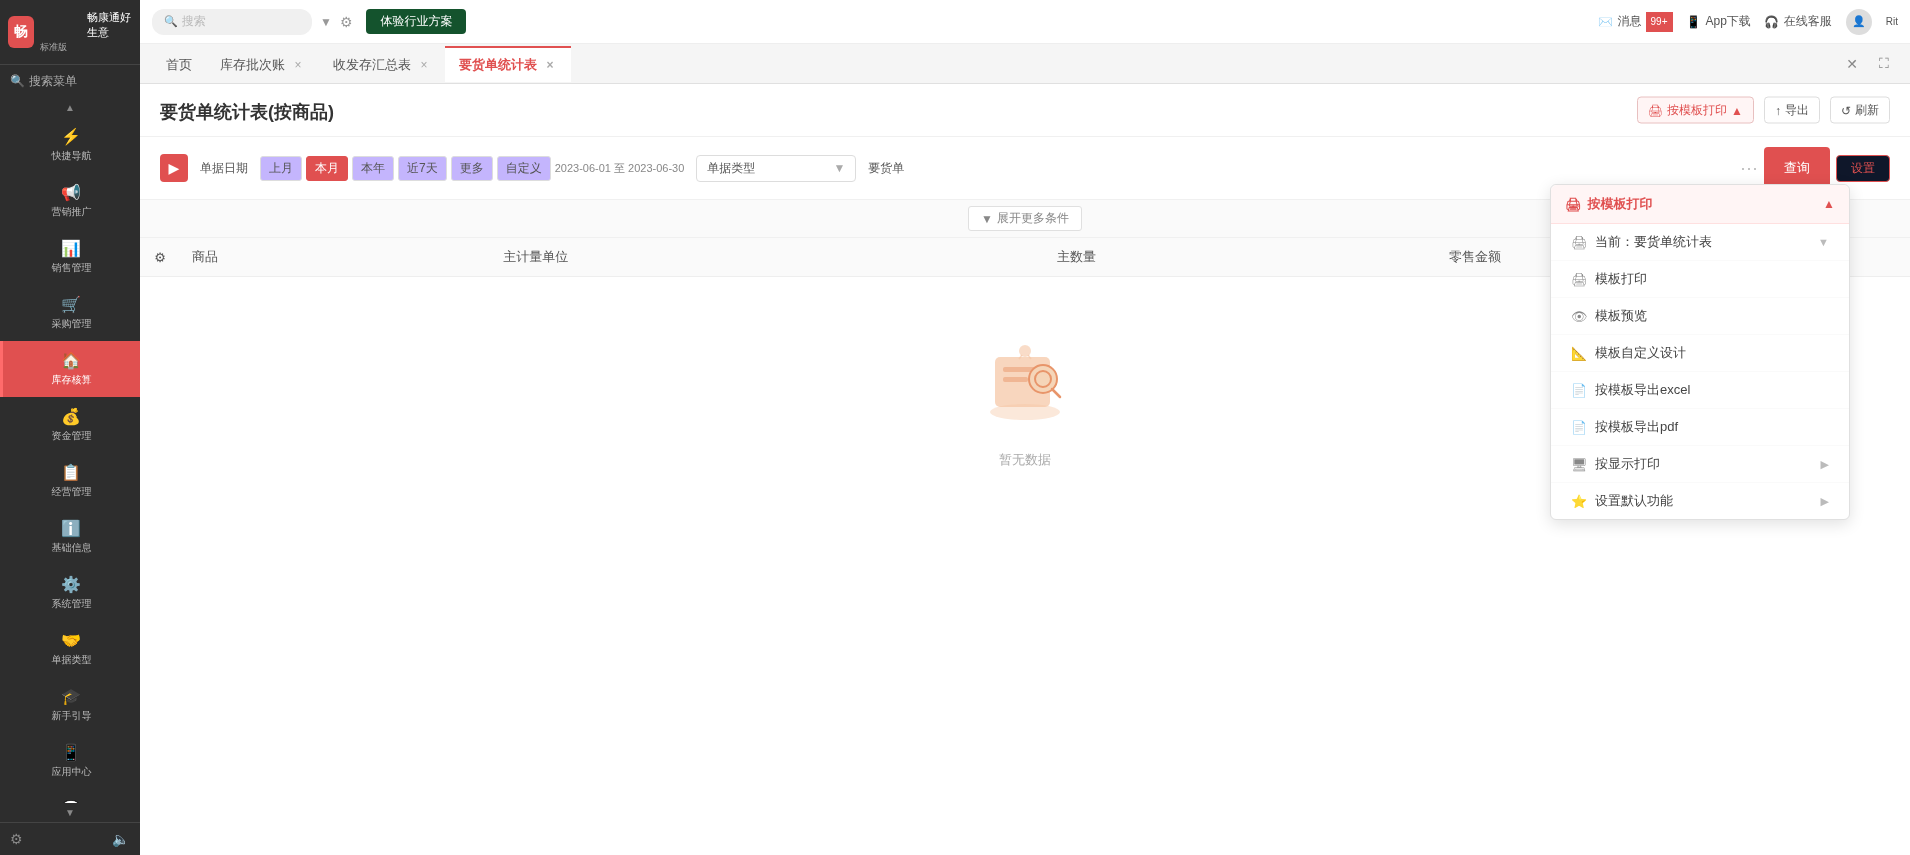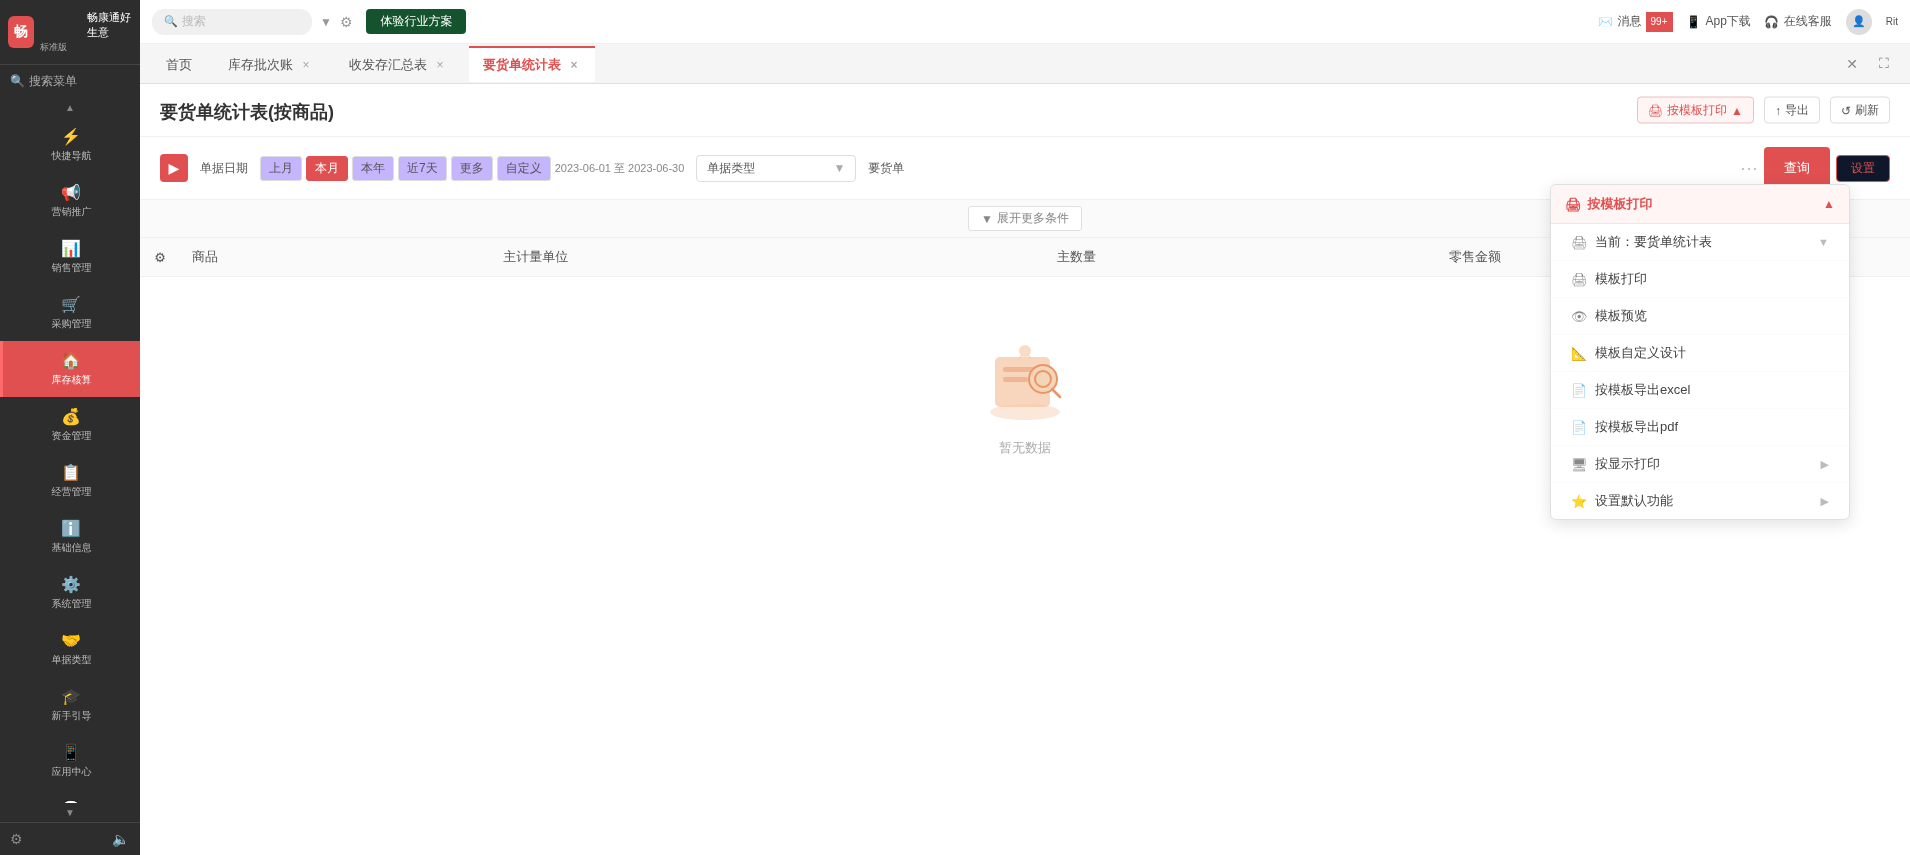--- a/index.html
+++ b/index.html
@@ -129,21 +129,21 @@
       font-size: 11px; color: #888;
     }
     .top-bar-username { font-size: 10px; color: #555; cursor: pointer; }
 
     
     .tabs-bar {
       height: 40px;
       background: #f5f5f5;
       display: flex; align-items: center;
       padding: 0 12px;
-      gap: 8px;
+      gap: 0;
       border-bottom: 1px solid #e0e0e0;
       position: relative;
     }
     .tab {
       height: 36px;
       display: flex; align-items: center;
       padding: 0 14px;
       font-size: 13px;
       cursor: pointer;
       color: #555;
@@ -294,21 +294,21 @@
       color: #555;
       font-weight: normal;
       border-bottom: 1px solid #eee;
       white-space: nowrap;
     }
 
     
     .empty-state {
       display: flex; flex-direction: column; align-items: center; justify-content: center;
       padding: 60px 20px;
-      gap: 8px;
+      gap: 20px;
     }
     .empty-icon-svg {
       width: 100px; height: 90px;
     }
     .empty-text { color: #aaa; font-size: 13px; }
 
     
     .dropdown-panel {
       position: absolute;
       top: 100px;

